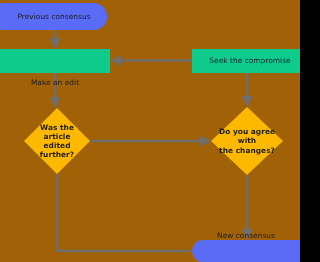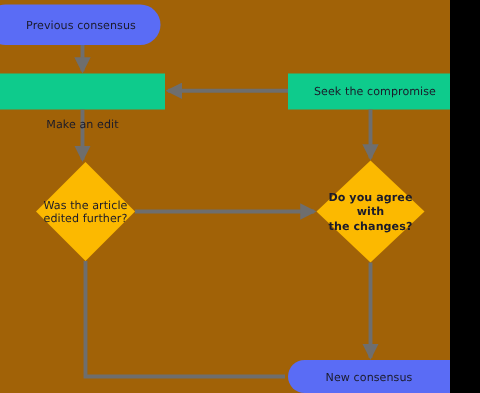--- a/index.html
+++ b/index.html
@@ -31,23 +31,23 @@
     color: #1b1b2a;
     font-size: 7.4px;
     line-height: 1.25;
     letter-spacing: 0.05px;
     pointer-events: none;
     white-space: pre-line;
   }
   .lbl-prev      { left: 2px;   top: 4px;   width: 104px; height: 25px; }
   .lbl-edit      { left: 0px;   top: 49px;  width: 110px; height: 24px; margin-top: 22px; }
   .lbl-seek      { left: 196px; top: 49px;  width: 108px; height: 24px; }
-  .lbl-dec-left  { left: 28px;  top: 130px; width: 58px;  height: 22px; }
+  .lbl-dec-left  { left: 28px;  top: 130px; width: 58px;  height: 22px; font-weight: bold; }
   .lbl-dec-right { left: 216px; top: 129px; width: 62px;  height: 24px; font-weight: bold; }
-  .lbl-new       { left: 192px; top: 241px; width: 108px; height: 21px; }
+  .lbl-new       { left: 192px; top: 225px; width: 108px; height: 21px; }
 </style>
 </head>
 <body>
 
 <div id="canvas">
 
   <svg id="flow-svg" viewBox="0 0 300 262">
     <defs>
       <marker id="arrow" viewBox="0 0 10 10" refX="8.6" refY="5" markerWidth="4.2" markerHeight="4.2" orient="auto-start-reverse">
         <path d="M 0 0 L 10 5 L 0 10 z" fill="#6e6e6e"></path>

